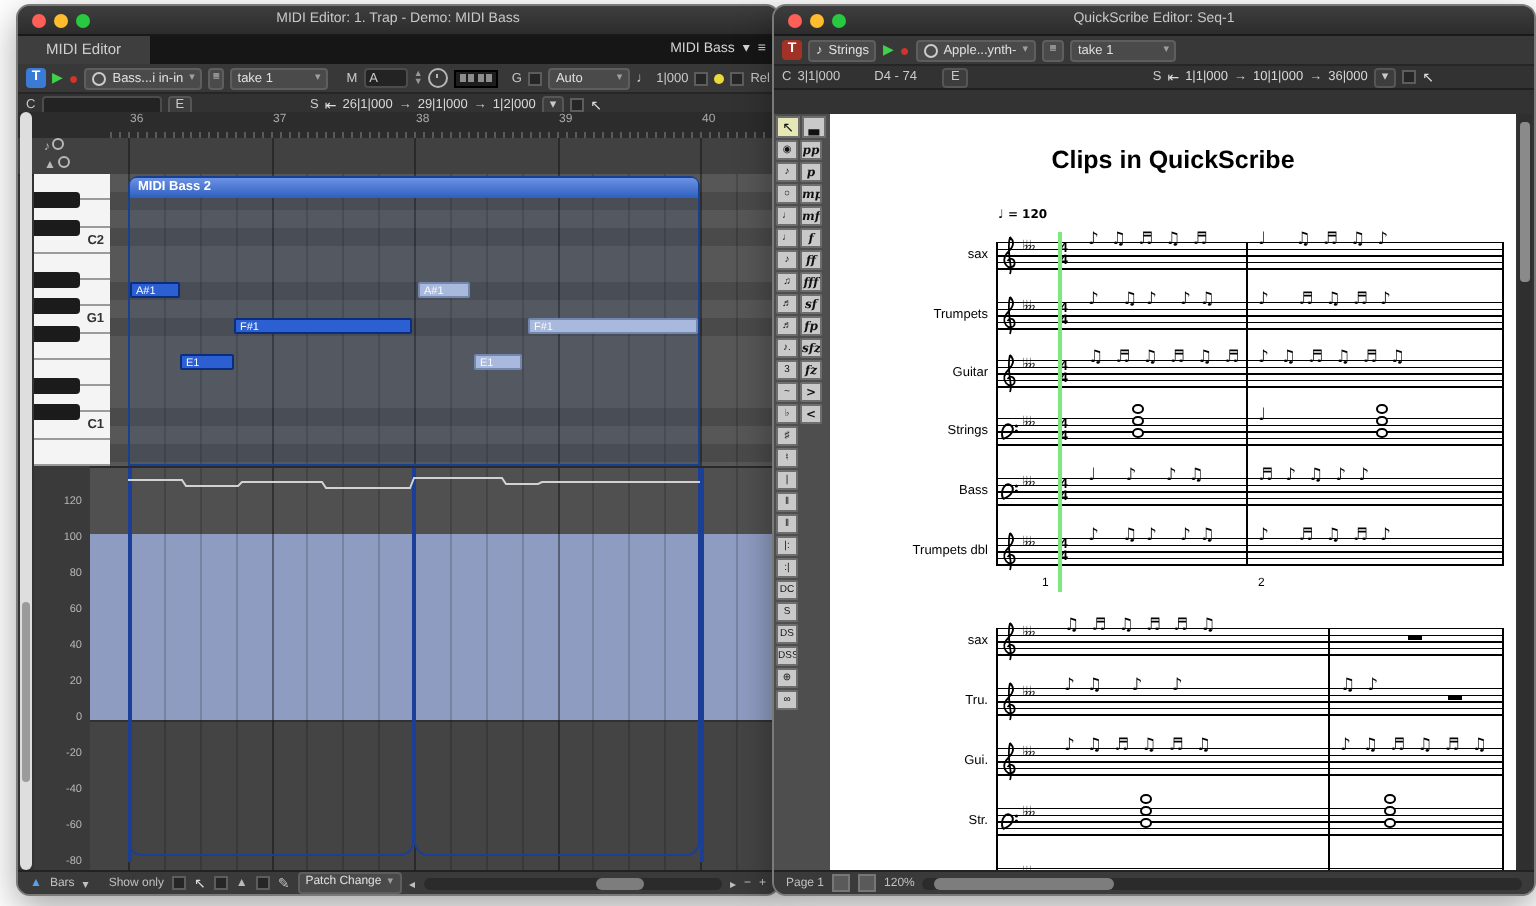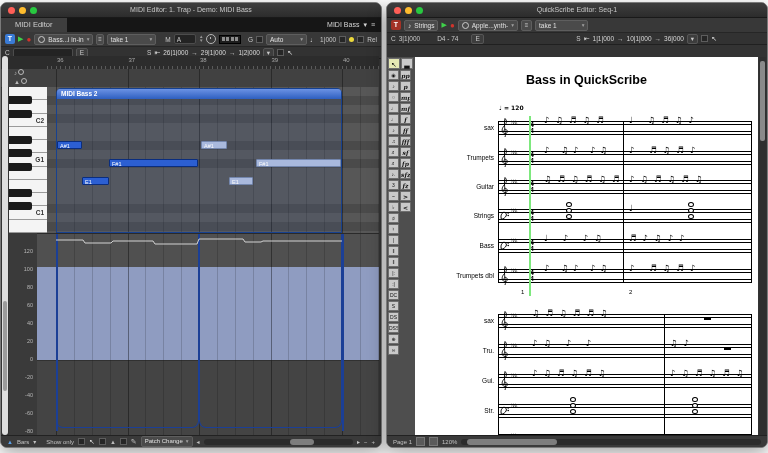--- a/index.html
+++ b/index.html
@@ -1,18 +1,18 @@
 <!DOCTYPE html>
 <html><head>
 <meta charset="utf-8">
 <style>
   html,body{margin:0;padding:0}
   body{width:768px;height:453px;background:#fff;font-family:"Liberation Sans",sans-serif;position:relative;overflow:hidden}
   .window{position:absolute;top:2px;width:380px;height:444px;background:#333;border:1px solid #7a7a7a;border-radius:7px;box-shadow:0 6px 18px rgba(0,0,0,.35);overflow:hidden}
-  .window.left{left:0}.window.right{left:386px}
+  .window.left{left:8px}.window.right{left:386px}
   .titlebar{height:14px;background:linear-gradient(#3e3e3e,#2c2c2c);position:relative;border-bottom:1px solid #191919}
   .tl{position:absolute;top:3.5px;width:7px;height:7px;border-radius:50%}
   .tl.r{left:7px}.tl.y{left:18px}.tl.g{left:29px}
   .wtitle{display:block;text-align:center;font-size:7px;line-height:14px;color:#c8c8c8}
   .tabbar{height:14px;background:#161616;position:relative;color:#cfcfcf;font-size:7.5px}
   .tab{display:inline-block;background:#3e3e3e;height:14px;line-height:14px;padding:0 14px}
   .menuright{position:absolute;right:6px;top:0;line-height:14px;display:flex;gap:4px;align-items:center;font-size:7px;color:#d5d5d5}
   .tbar{display:flex;align-items:center;gap:3px;padding:0 4px;font-size:6.5px;color:#c9c9c9;position:relative}
   .r1{height:14px;background:#383838;border-bottom:1px solid #262626}
   .r2{height:11px;background:#323232;border-bottom:1px solid #202020}
@@ -437,21 +437,21 @@
           <div class="sicon dyn">fp</div>
           <div class="sicon dyn">sfz</div>
           <div class="sicon dyn">fz</div>
           <div class="sicon dyn">&gt;</div>
           <div class="sicon dyn">&lt;</div>
         </div>
     </div>
   </div>
 
   <div class="page">
-    <div class="stitle">Bass in QuickScribe</div>
+    <div class="stitle">Clips in QuickScribe</div>
     <div class="tempo" style="left:84px;top:47px"><span>♩</span> <span>= 120</span></div>
   <div class="slabel" style="top: 67px; left: 0px;">sax</div>
       <div class="staff" style="top: 64px;">
         <svg class="clefsvg" width="11" height="22" viewBox="0 0 11 22">
           <path d="M6 1.5 C8 3.5 8 6 5.5 8.5 C3 11 2.5 13.5 4 15.5 C5.5 17.5 8.5 16.8 8.3 14.3 C8.1 12.2 5.6 11.8 4.8 13.6 M6 1.5 C5 5 5.5 10 6 13.5 C6.4 16.5 6.8 18 6 20" fill="none" stroke="#000" stroke-width="0.9"></path>
         </svg>
         <span class="flats">♭♭♭</span>
         <div class="tsig">
           <div>4</div>
           <div>4</div>

